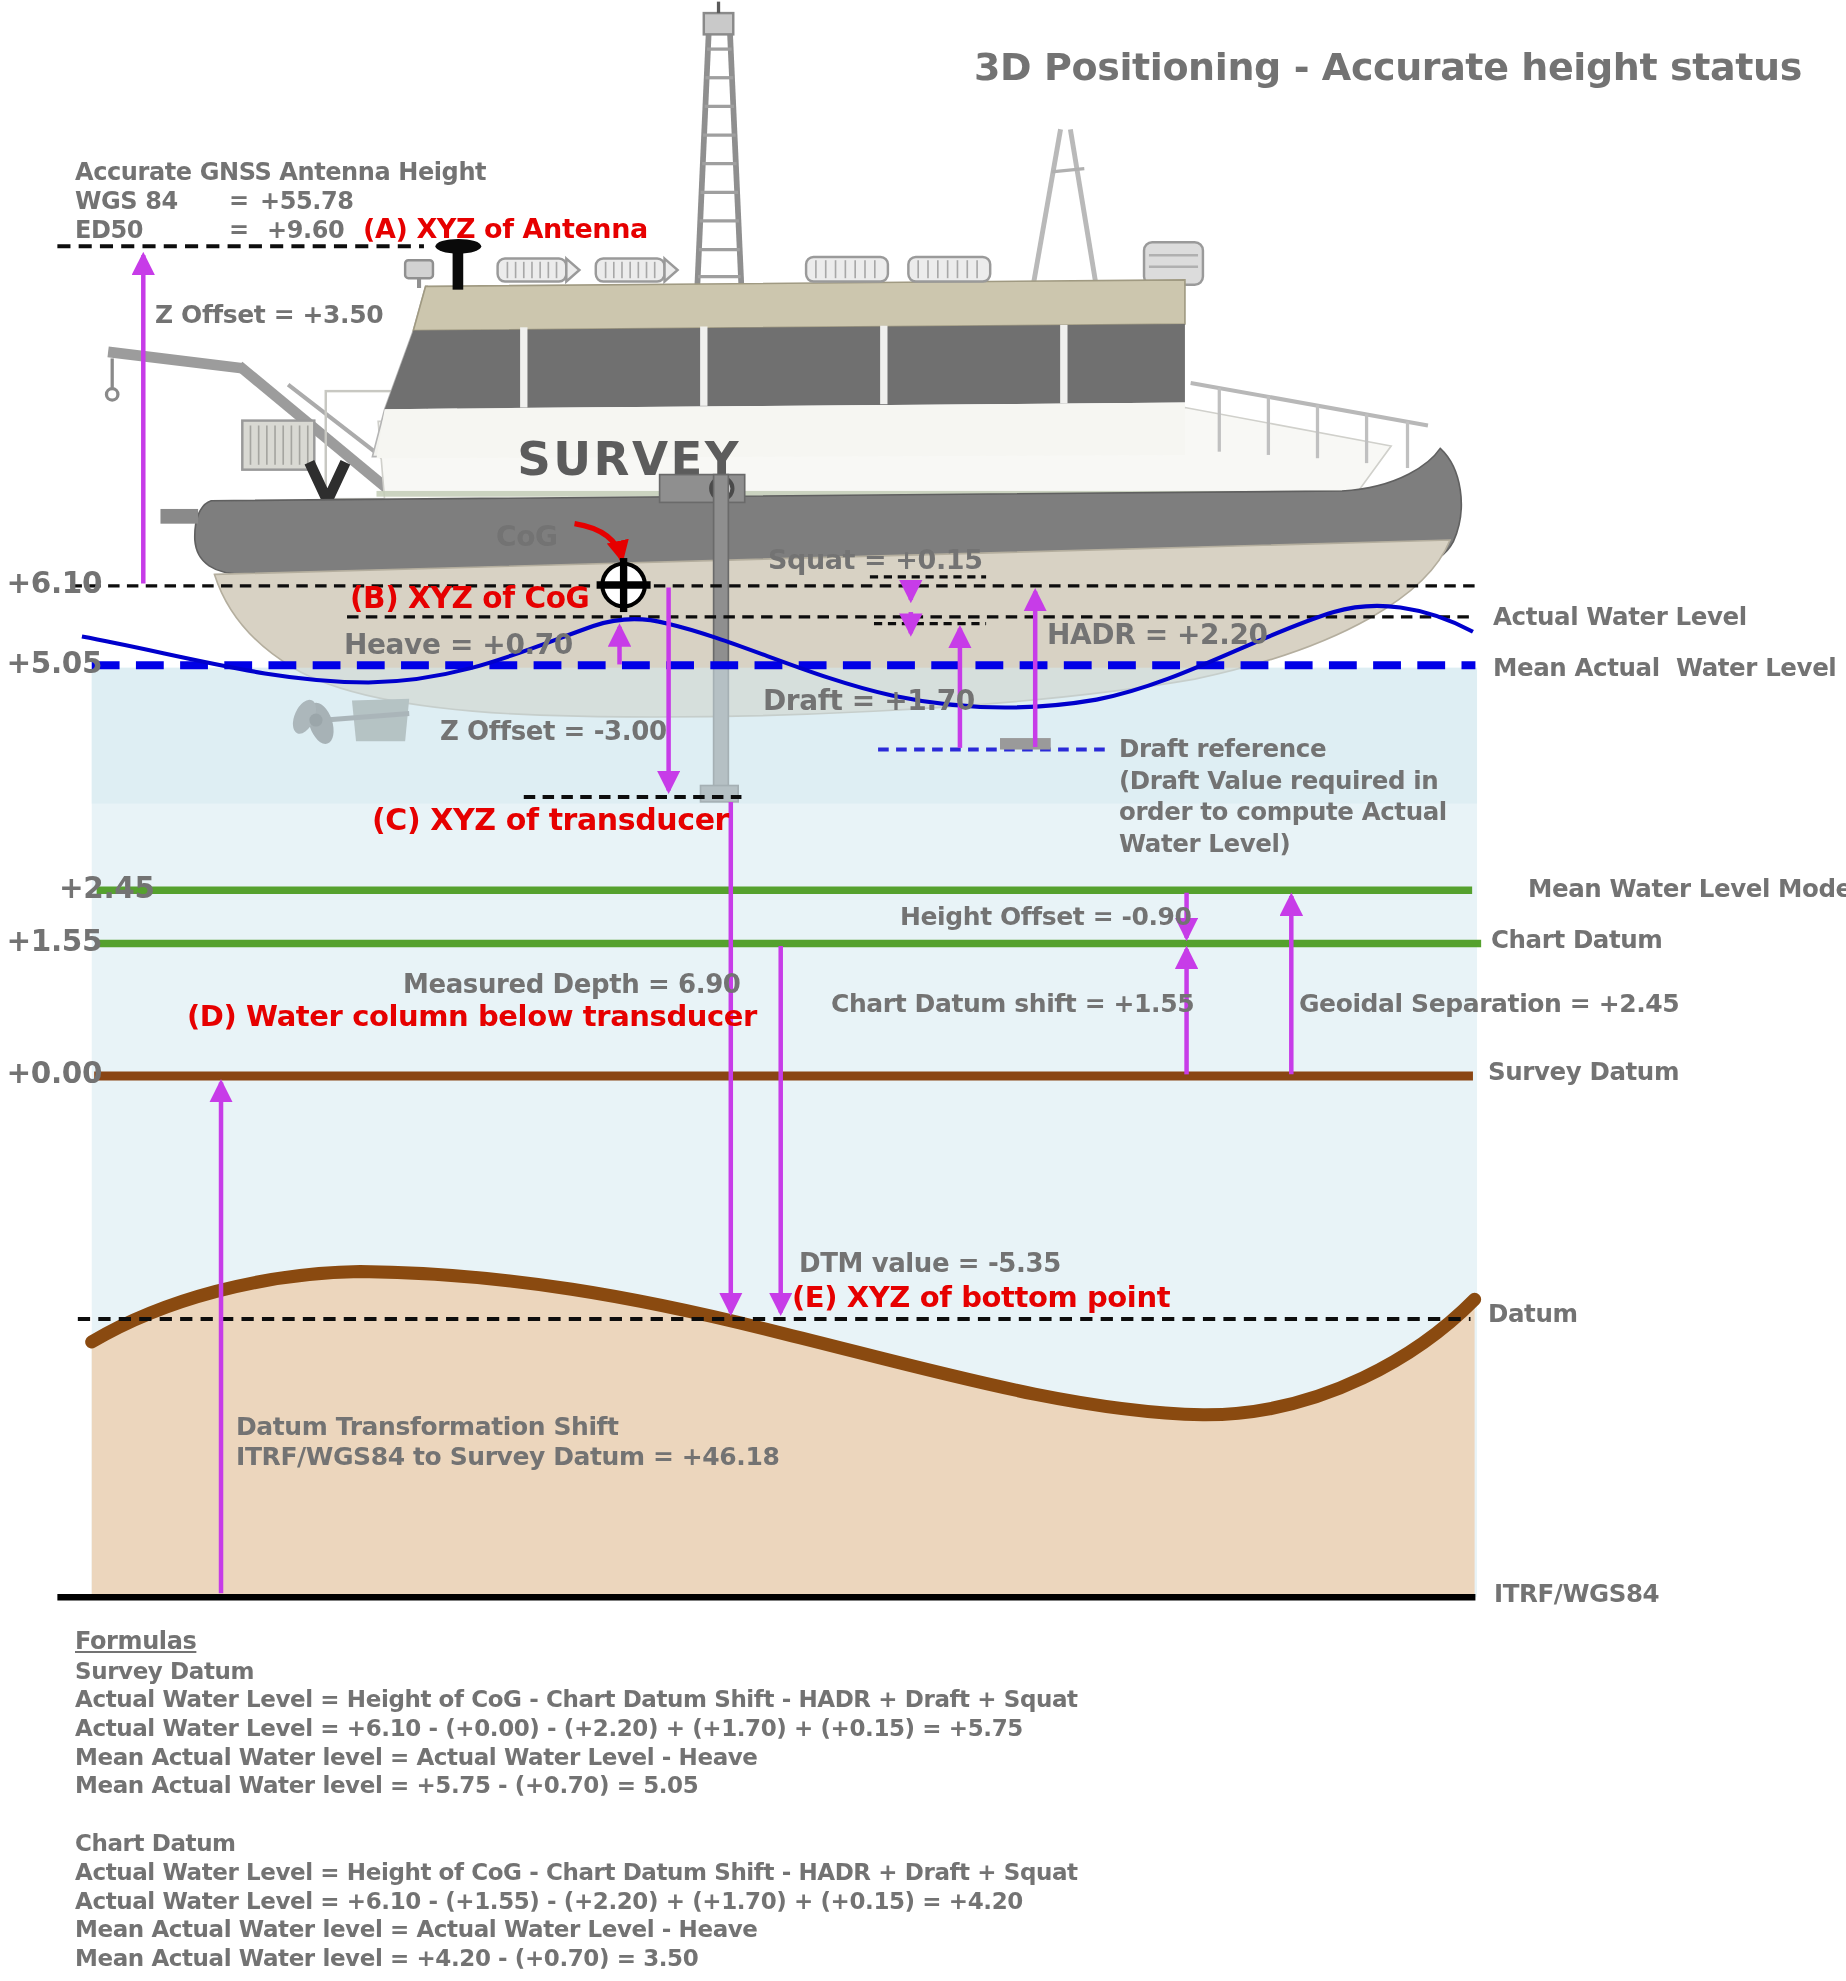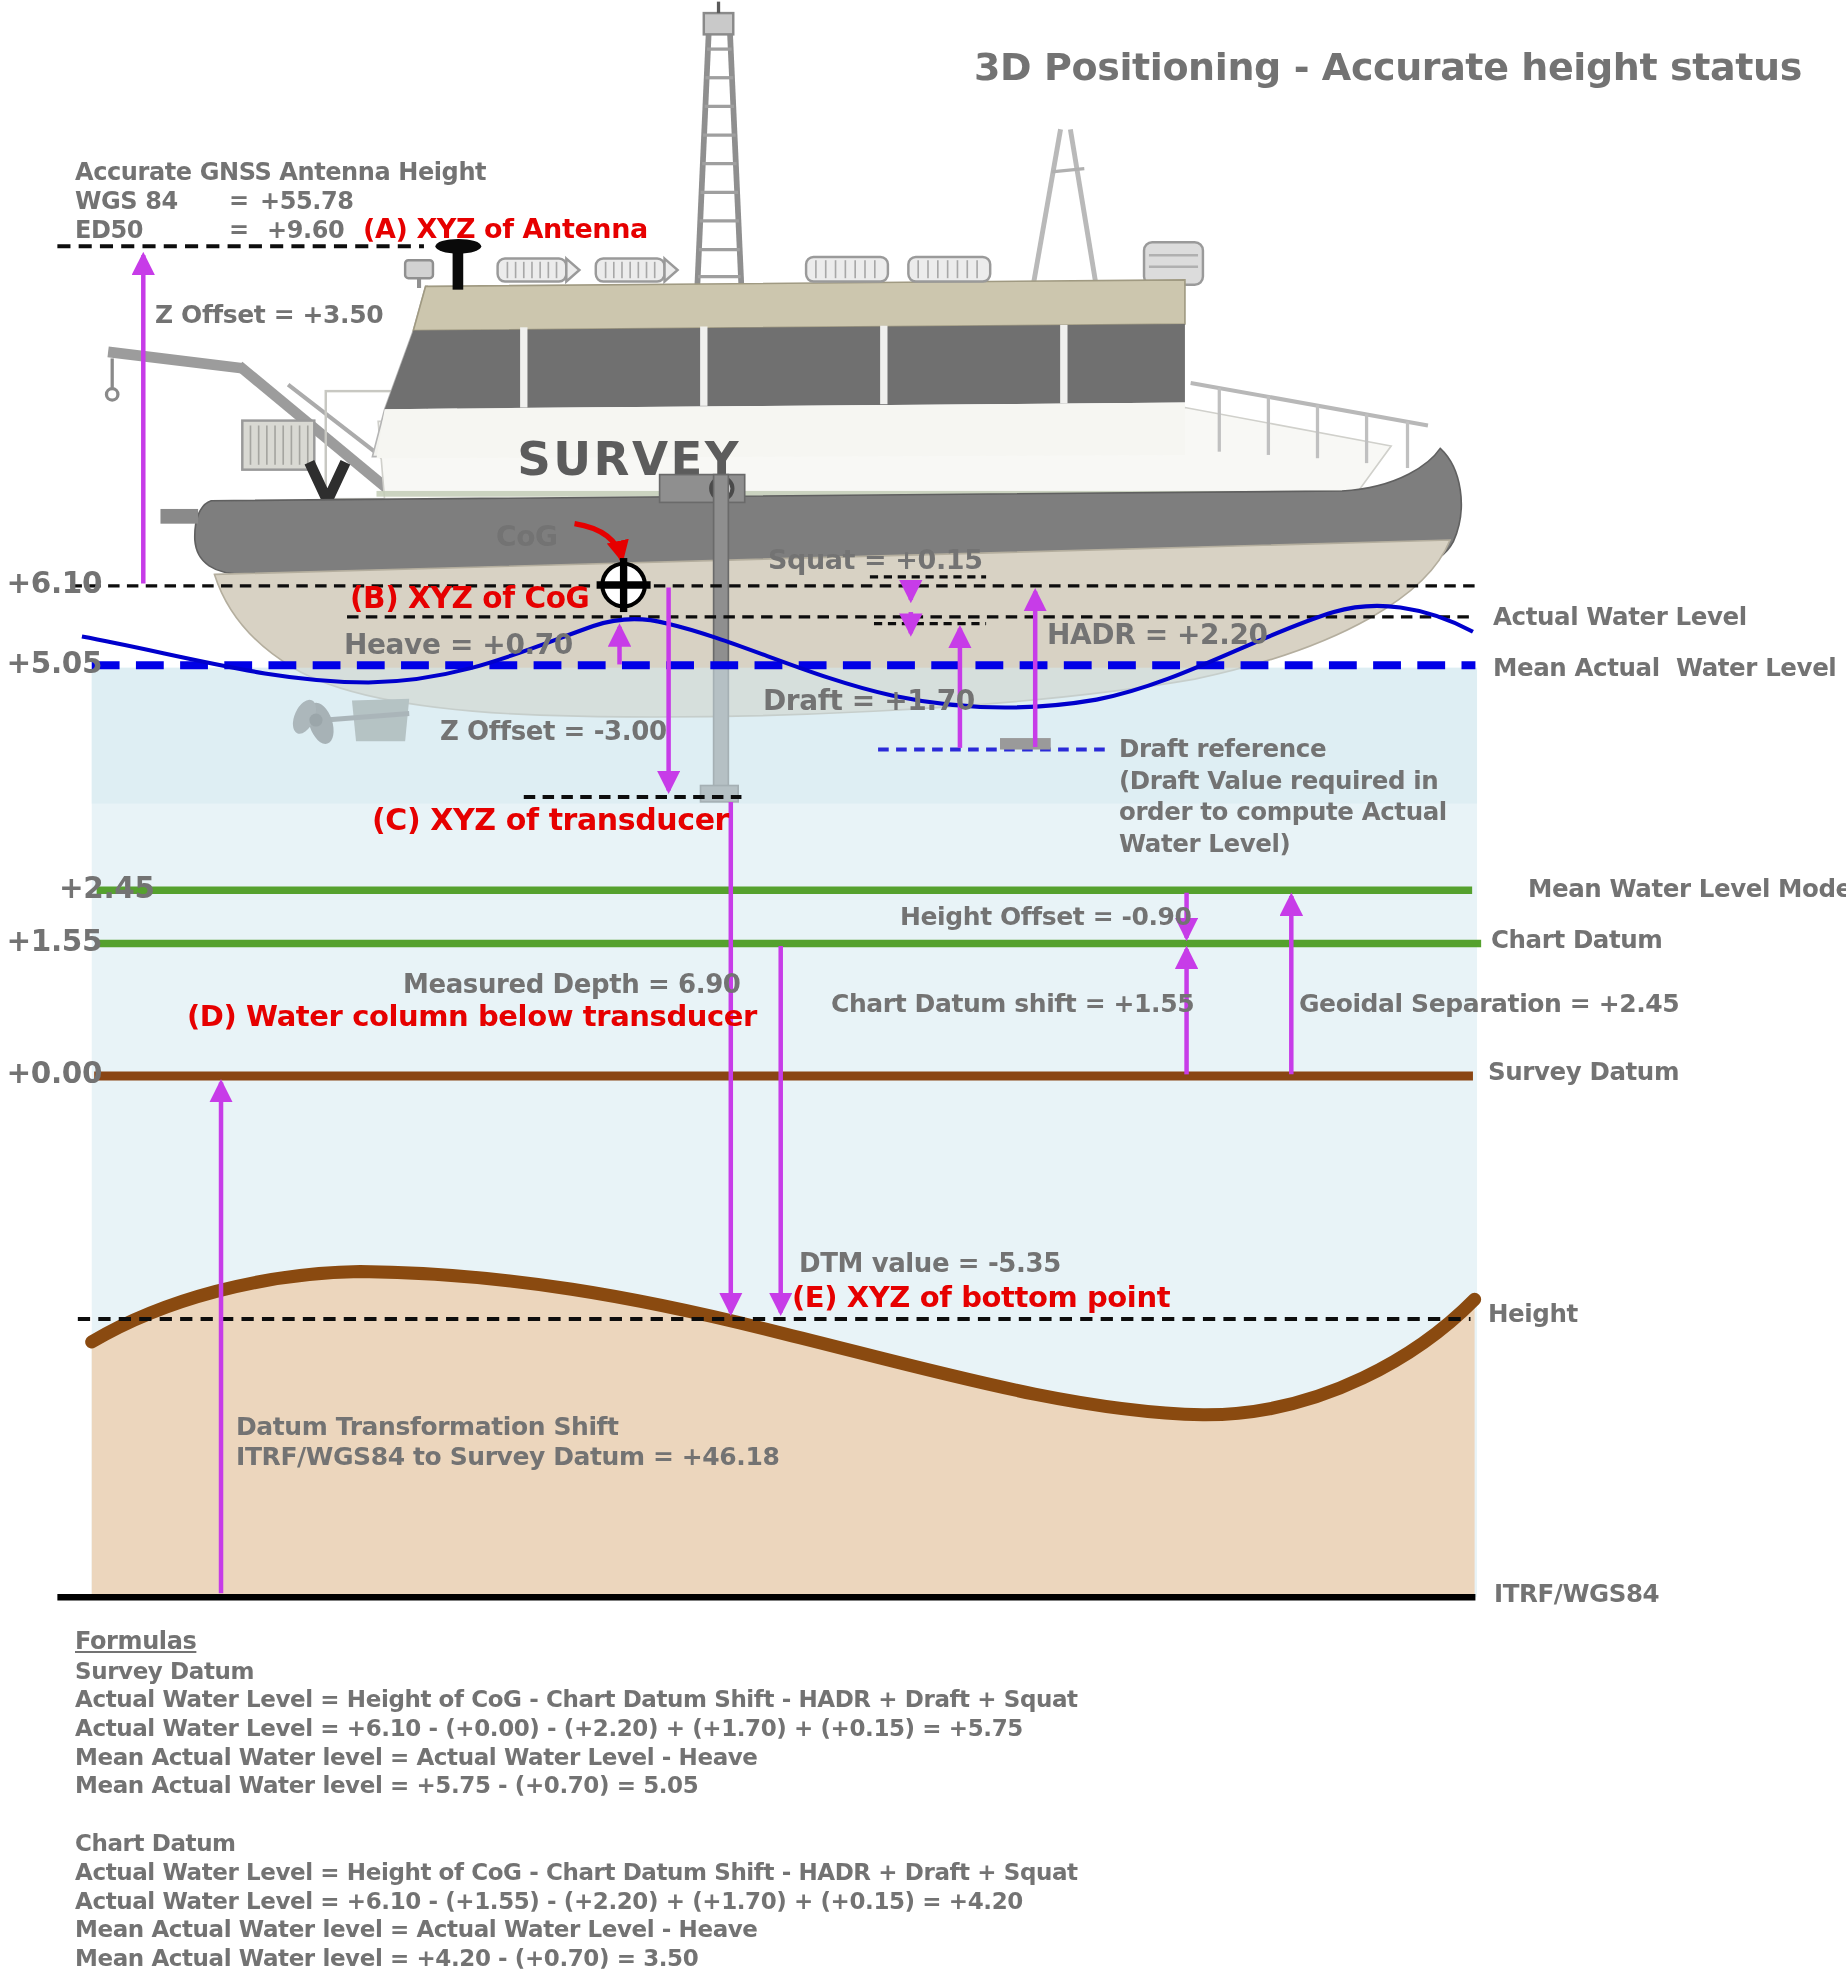--- a/index.html
+++ b/index.html
@@ -255,21 +255,21 @@
 <div class="lbl f36 blk" style="left:6.5px; top:648px;">+5.05</div>
 <div class="lbl f36 blk" style="left:19px; top:873px;margin-left:40px;">+2.45</div>
 <div class="lbl f36 blk" style="left:6.5px; top:926px;">+1.55</div>
 <div class="lbl f36 blk" style="left:6.5px; top:1058px;">+0.00</div>
 
 <div class="lbl f30 blk" style="left:1493px; top:604px;">Actual Water Level</div>
 <div class="lbl f30 blk" style="left:1493px; top:655px;">Mean Actual  Water Level</div>
 <div class="lbl f30 blk" style="left:1488px; top:876px;margin-left:40px;">Mean Water Level Model</div>
 <div class="lbl f30 blk" style="left:1491px; top:927px;">Chart Datum</div>
 <div class="lbl f30 blk" style="left:1488px; top:1059px;">Survey Datum</div>
-<div class="lbl f30 blk" style="left:1488px; top:1301px;">Height</div>
+<div class="lbl f30 blk" style="left:1488px; top:1301px;">Datum</div>
 <div class="lbl f30 blk" style="left:1494px; top:1581px;">ITRF/WGS84</div>
 
 <div class="lbl f29 blk und" style="left:75px; top:1629px;">Formulas</div>
 <div class="lbl f28 blk" style="left:75px; top:1659px;">Survey Datum</div>
 <div class="lbl f28 blk" style="left:75px; top:1687px;">Actual Water Level = Height of CoG - Chart Datum Shift - HADR + Draft + Squat</div>
 <div class="lbl f28 blk" style="left:75px; top:1716px;">Actual Water Level = +6.10 - (+0.00) - (+2.20) + (+1.70) + (+0.15) = +5.75</div>
 <div class="lbl f28 blk" style="left:75px; top:1745px;">Mean Actual Water level = Actual Water Level - Heave</div>
 <div class="lbl f28 blk" style="left:75px; top:1773px;">Mean Actual Water level = +5.75 - (+0.70) = 5.05</div>
 <div class="lbl f28 blk" style="left:75px; top:1831px;">Chart Datum</div>
 <div class="lbl f28 blk" style="left:75px; top:1860px;">Actual Water Level = Height of CoG - Chart Datum Shift - HADR + Draft + Squat</div>

